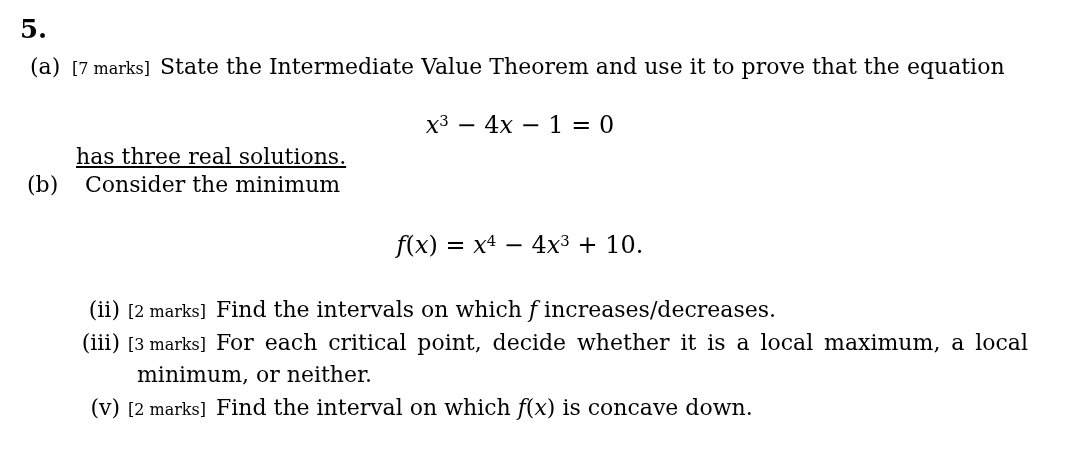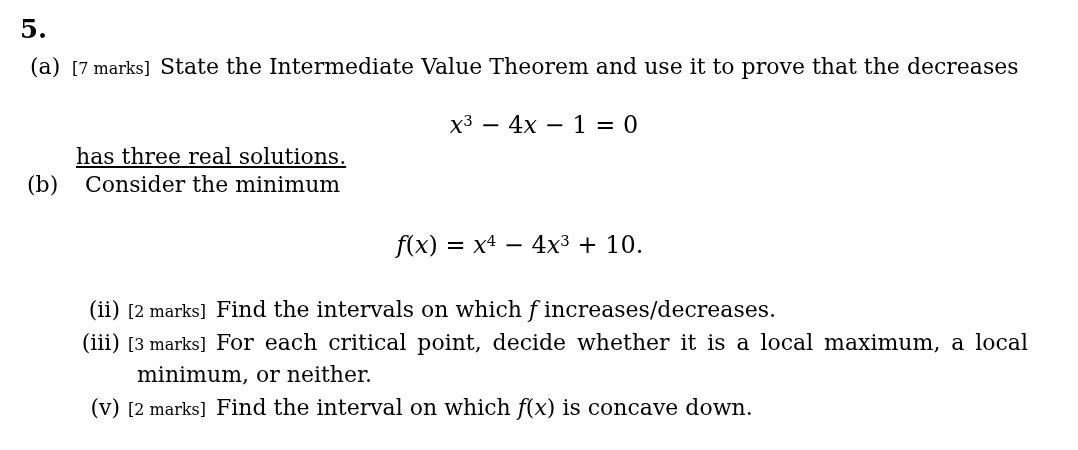--- a/index.html
+++ b/index.html
@@ -55,23 +55,23 @@
     vertical-align: top;
   }
 </style>
 </head>
 <body>
 
 <div class="page">
 
   <div class="problem-number">5.</div>
 
-  <div class="line" style="left:30px; top:54px;"><span class="plabel-a">(a)</span><span class="marks">[7 marks]</span><span>State the Intermediate Value Theorem and use it to prove that the decreases</span></div>
+  <div class="line" style="left:30px; top:54px;"><span class="plabel-a">(a)</span><span class="marks">[7 marks]</span><span>State the Intermediate Value Theorem and use it to prove that the equation</span></div>
 
-  <div class="eq" style="top:107px;padding-left:24px;"><span class="it">x</span><span class="sup">3</span><span> − 4</span><span class="it">x</span><span> − 1 = 0</span></div>
+  <div class="eq" style="top:107px;"><span class="it">x</span><span class="sup">3</span><span> − 4</span><span class="it">x</span><span> − 1 = 0</span></div>
 
   <div class="line" style="left:76px; top:144px;text-decoration:underline;">has three real solutions.</div>
 
   <div class="line" style="left:27px; top:172px;"><span class="plabel-b">(b)</span><span>Consider the minimum</span></div>
 
   <div class="eq" style="top:227px;"><span class="it">f</span><span>(</span><span class="it">x</span><span>) = </span><span class="it">x</span><span class="sup">4</span><span> − 4</span><span class="it">x</span><span class="sup">3</span><span> + 10.</span></div>
 
 
   <div class="line" style="left:75px; top:297px;"><span class="ilabel">(ii)</span><span class="marks">[2 marks]</span><span><span>Find the intervals on which </span><span class="it">f</span><span> increases/decreases.</span></span></div>
 

